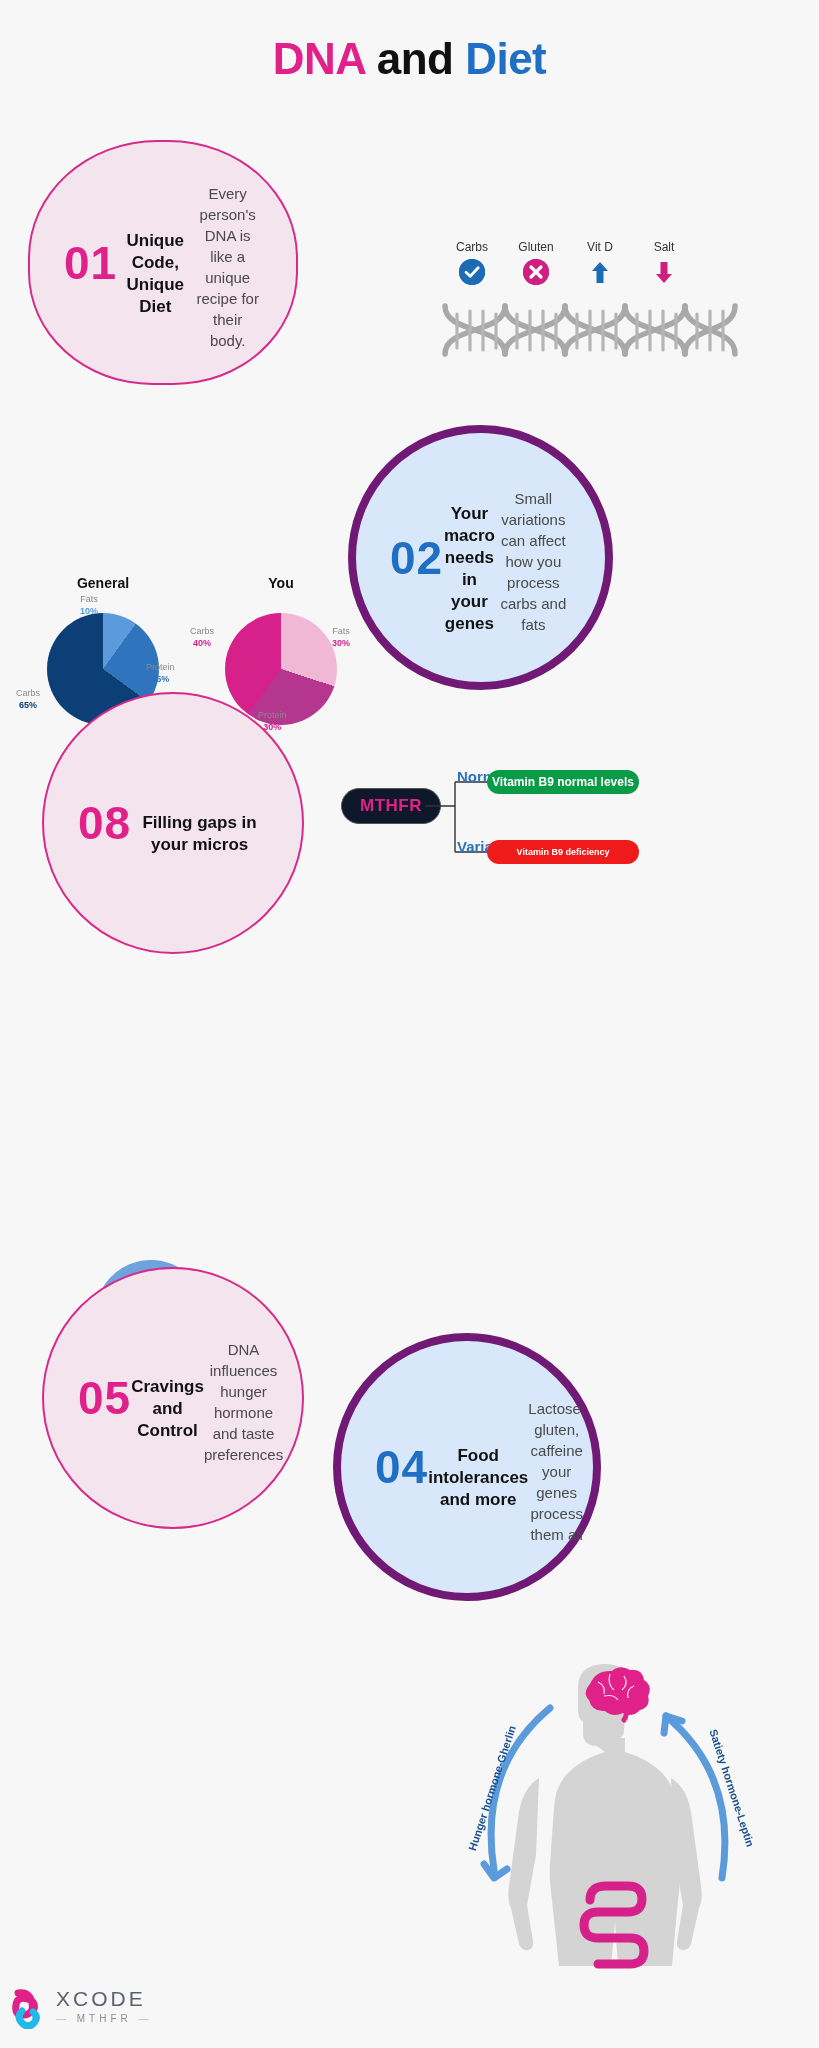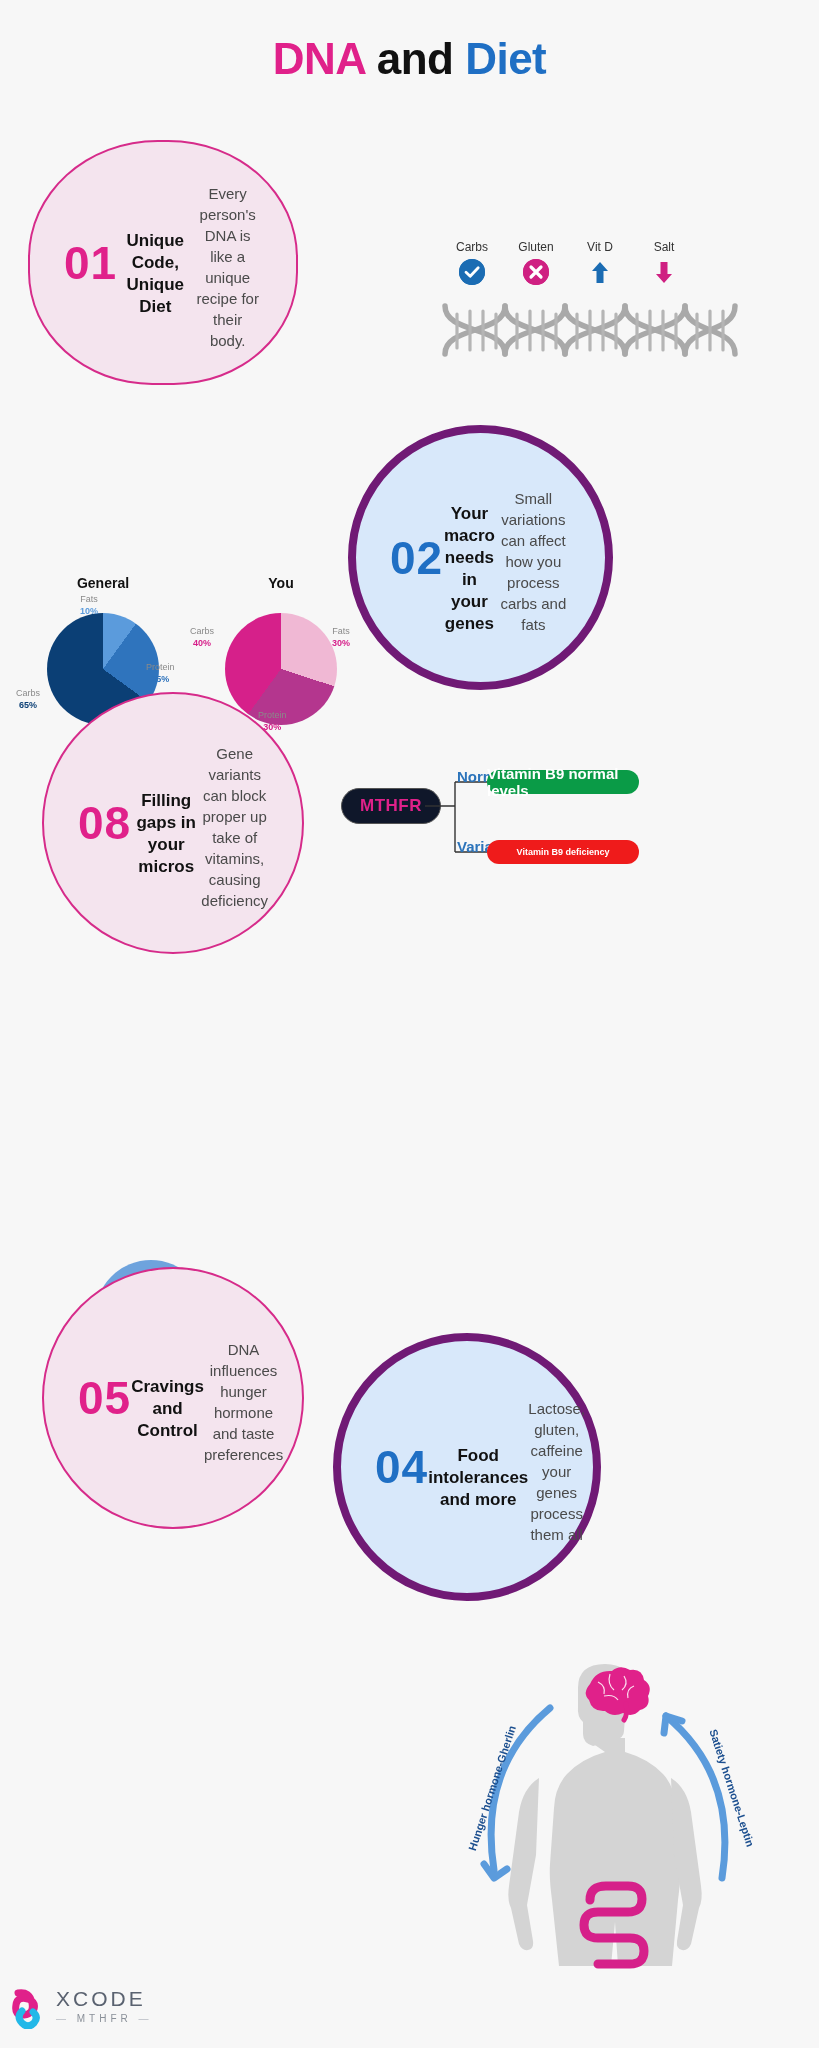--- a/index.html
+++ b/index.html
@@ -250,38 +250,33 @@
     </div>
     <div class="card-body">
       <div>Small variations can affect</div>
       <div>how you process carbs and fats</div>
     </div>
   </div>
 
   <div class="card pink" style="left:42px; top:692px; width:262px; height:262px;">
     <div class="card-num">08</div>
     <div class="card-head">Filling gaps in your micros</div>
-    <div class="card-body">
-      <div>Gene variants can block</div>
-      <div>proper up take of vitamins,</div>
-      <div>causing deficiency</div>
-    </div>
   </div>
 
   <div class="mthfr" style="top:770px; left:325px; width:290px; height:110px;">
     <div class="gene-pill" style="top:18px; width:100px; height:36px; font-size:17px;">MTHFR</div>
 
     <svg style="position:absolute; left:100px; top:0; width:105px; height:110px;">
       <path d="M0 36 H30 M30 36 V12 M30 36 V82 M30 12 H62 M30 82 H62" stroke="#333" stroke-width="1.4" fill="none"></path>
     </svg>
 
     <div class="branch-lab" style="left:132px; top:-2px;">Normal</div>
     <div class="branch-lab" style="left:132px; top:68px;">Variant</div>
 
-    <div class="outcome good" style="left:162px; top:0px; width:152px; height:24px; font-size:15px;">Vitamin B9 normal levels</div>
+    <div class="outcome good" style="left:162px; top:0px; width:152px; height:24px; font-size:12px;">Vitamin B9 normal levels</div>
     <div class="outcome bad" style="left:162px; top:70px; width:152px; height:24px; font-size:9px;">Vitamin B9 deficiency</div>
   </div>
 
   <div class="bubbles" style="left:55px; top:1260px;">
 
     <div class="bub lactose" style="left:40px; top:0px; width:112px; height:112px;">
       <div class="bub-title" style="top:14px;">Lactose</div>
       <span style="position:absolute; left:48px; top:44px;">
         <svg width="17" height="30" viewBox="0 0 17 30" aria-hidden="true">
           <rect x="5.5" y="0" width="6" height="5" rx="1.2" fill="#fff"></rect>

